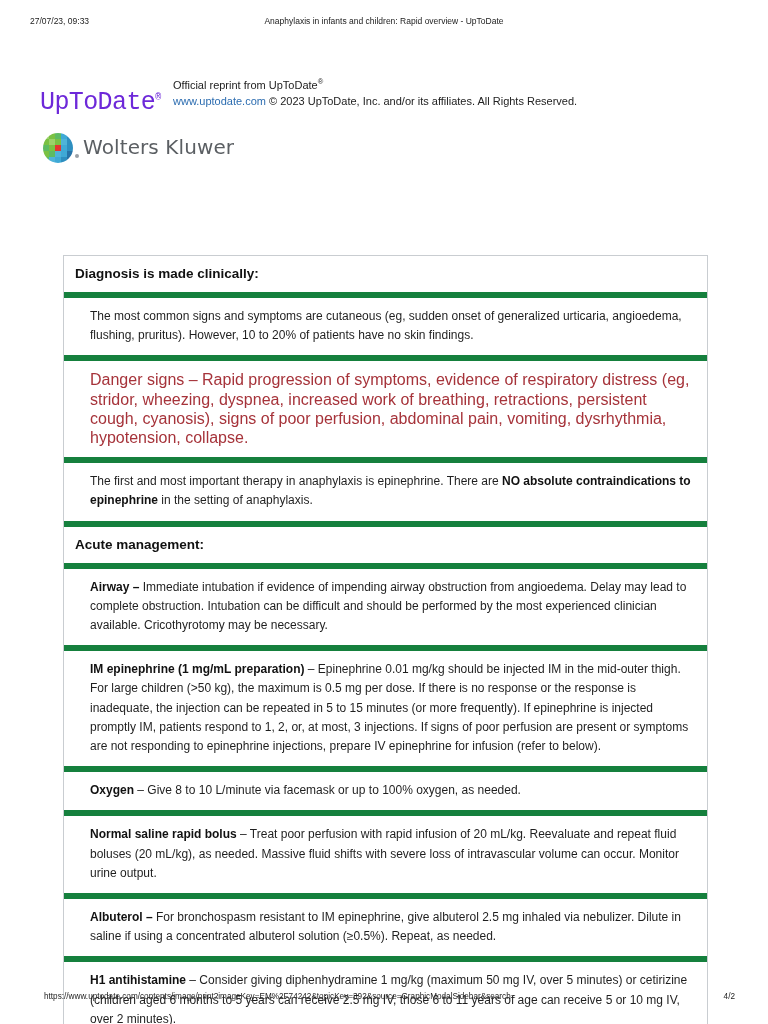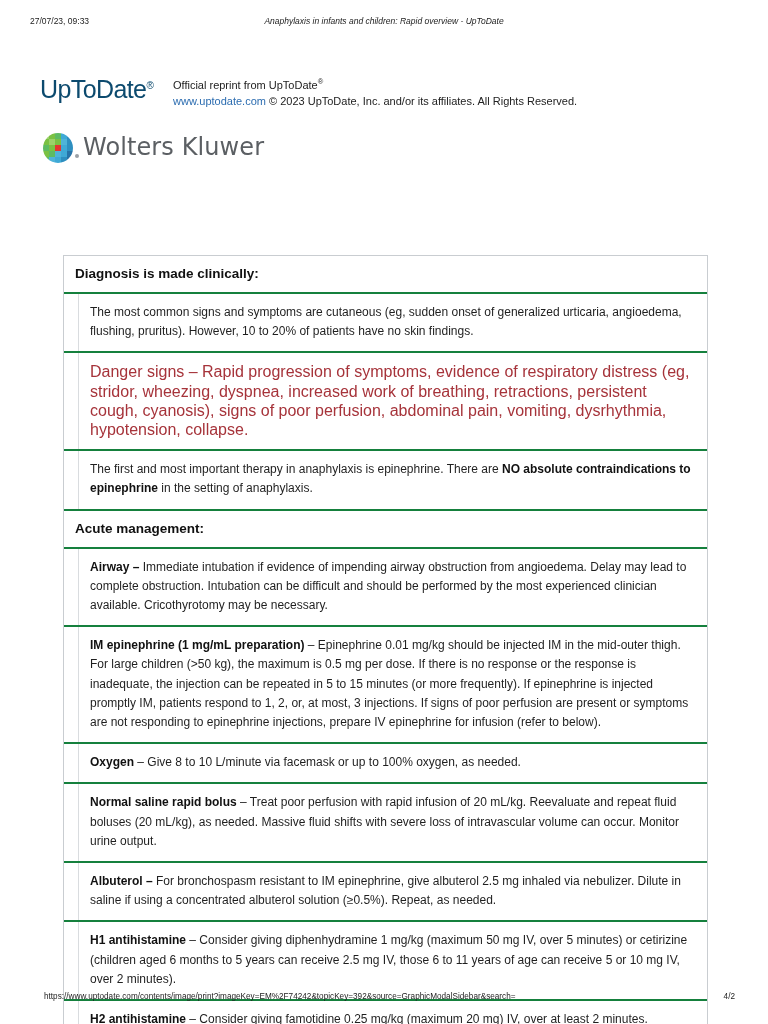--- a/index.html
+++ b/index.html
@@ -32,21 +32,20 @@
     top: 0;
     white-space: nowrap;
   }
   .print-header .ph-title {
     position: absolute;
     left: 0;
     top: 0;
     width: 768px;
     text-align: center;
     white-space: nowrap;
-    font-style: italic;
   }
 
   
   .page {
     position: absolute;
     top: 0;
     left: 0;
     width: 768px;
     height: 1024px;
     border-radius: 11px;
@@ -56,26 +55,26 @@
   .brand-row {
     position: absolute;
     top: 72px;
     left: 40px;
     width: 690px;
     height: 40px;
   }
   .utd-logo {
     position: absolute;
     left: 0;
-    top: 0;
-    font-family: Liberation Sans, sans-serif;
+    top: 12px;
+    font-family: Liberation Mono, monospace;
     font-size: 25px;
     font-weight: 400;
     letter-spacing: -0.6px;
-    color: #0c4a6e;
+    color: #6d28d9;
     white-space: nowrap;
     line-height: 28px;
   }
   .utd-logo .reg {
     font-size: 10px;
     vertical-align: super;
     letter-spacing: 0;
   }
   .reprint {
     position: absolute;
@@ -123,21 +122,21 @@
     width: 4px;
     height: 4px;
     border-radius: 50%;
     background: #9aa0a6;
   }
   .wk-name {
     position: absolute;
     left: 43px;
     top: 1px;
     font-family: "DejaVu Sans", sans-serif;
-    font-size: 24px;
+    font-size: 20px;
     font-weight: 400;
     color: #5b5f63;
     letter-spacing: 0.1px;
     white-space: nowrap;
     line-height: 30px;
   }
 
   
   .doc-title {
     position: absolute;
@@ -156,23 +155,24 @@
     position: absolute;
     top: 255px;
     left: 63px;
     width: 645px;
     border: 1px solid #c9cdd1;
     border-bottom: none;
     box-sizing: border-box;
     background: #fff;
   }
   .trow {
-    border-bottom: 2px solid #15803d;
+    border-bottom: 6px solid #15803d;
     display: flex;
     box-sizing: border-box;
+    align-items: flex-end;
   }
   .trow.section {
     padding: 9px 10px 9px 11px;
   }
   .trow.body {
     padding: 0;
   }
   .gutter {
     flex: 0 0 15px;
     border-right: 1px solid #d9dcdf;

